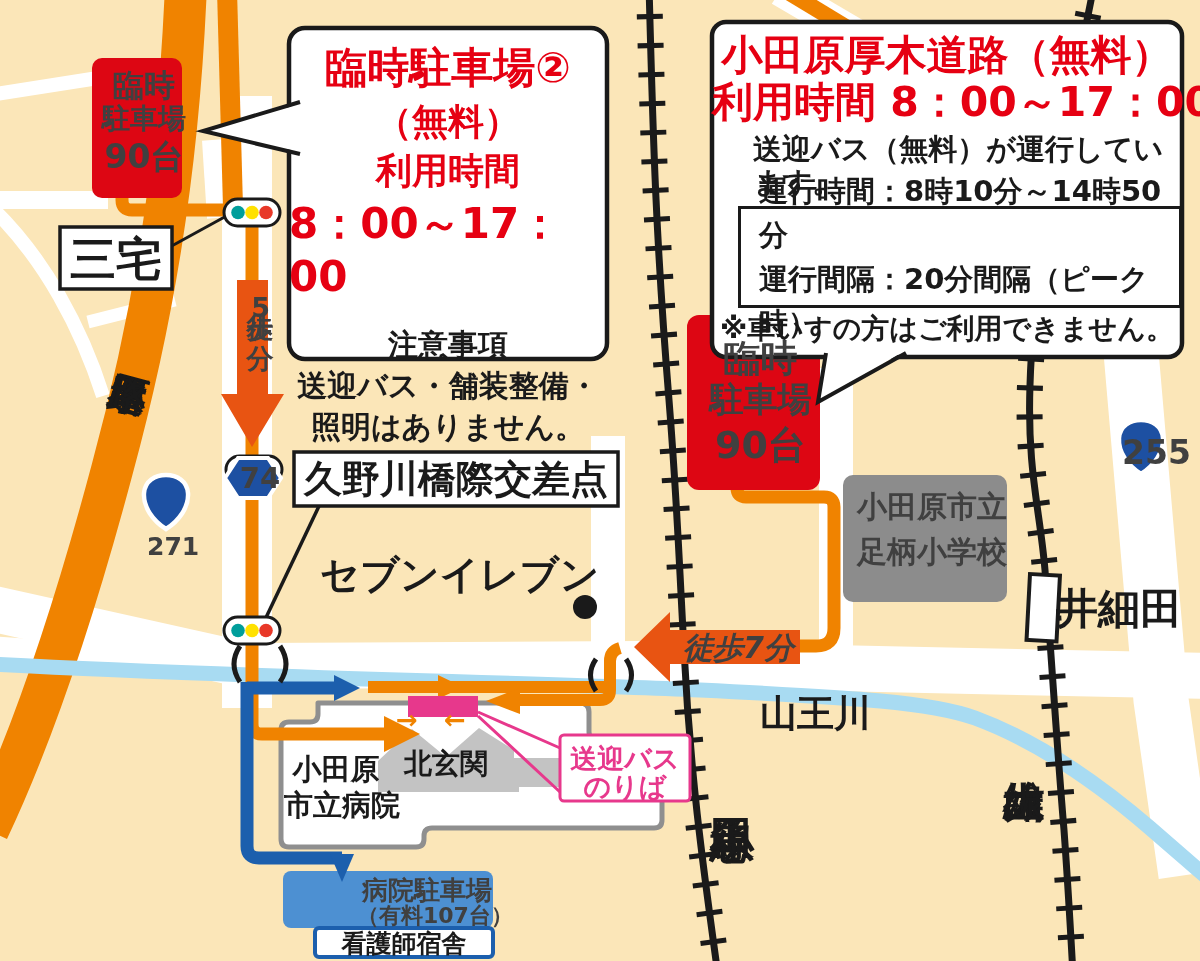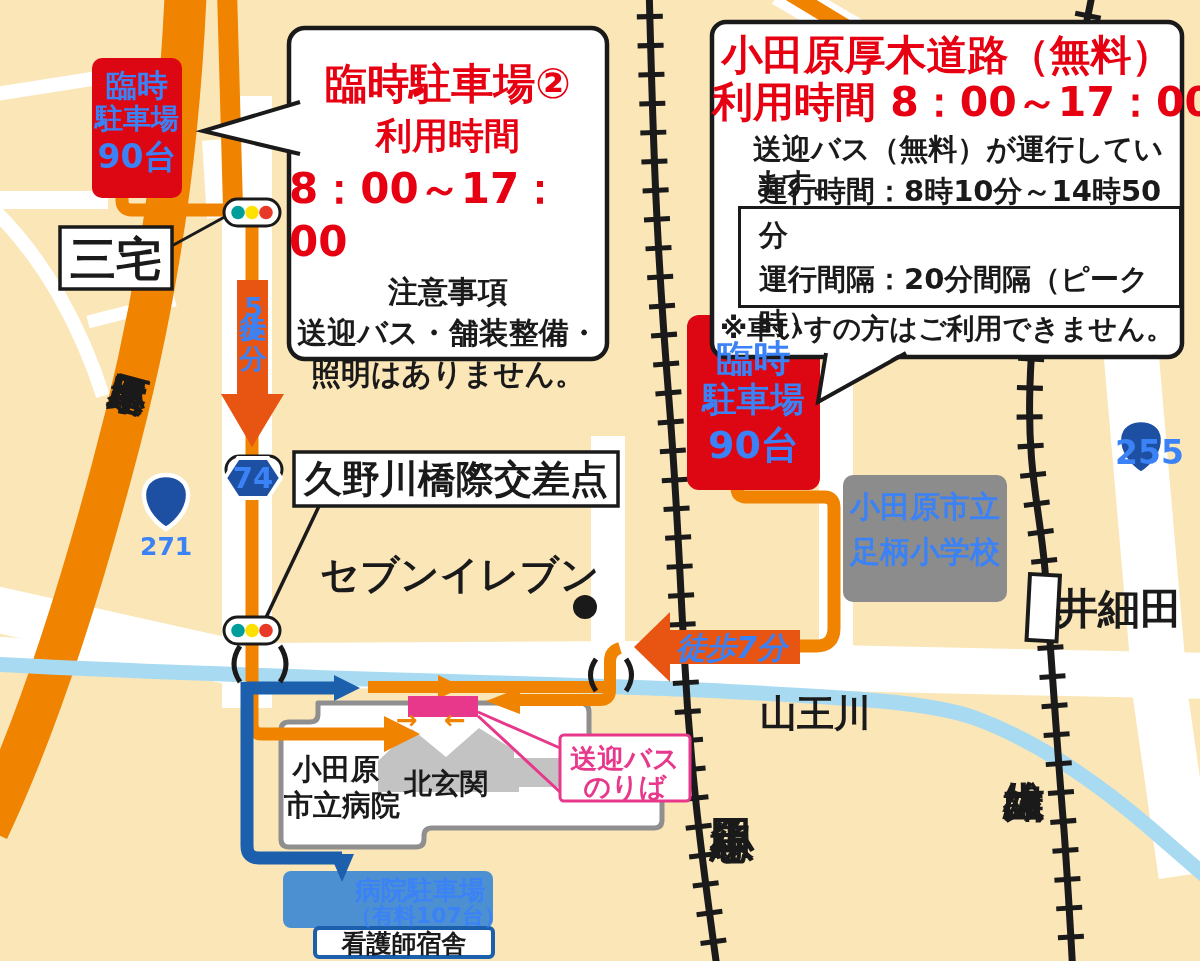--- a/index.html
+++ b/index.html
@@ -3,21 +3,21 @@
 <meta charset="utf-8">
 <style>
   html,body{margin:0;padding:0;background:#fff;}
   #stage{position:relative;width:1200px;height:961px;overflow:hidden;
          font-family:"DejaVu Sans","Liberation Sans",sans-serif;font-weight:bold;}
   #stage svg{position:absolute;left:0;top:0;}
   .lbl{position:absolute;white-space:nowrap;line-height:1.15;}
   .ctr{text-align:center;}
   .red{color:#e60012;}
   .blk{color:#1a1a1a;}
-  .wht{color:#3b82f6;}
+  .wht{color:#404040;padding-left:7px;}
   .pnk{color:#e7388c;}
   .v{writing-mode:vertical-rl;text-orientation:upright;}
   .callout-col{position:absolute;display:flex;flex-direction:column;align-items:center;}
   .schedule-box{position:absolute;border:3px solid #1a1a1a;background:#fff;
                 display:flex;flex-direction:column;justify-content:center;padding-left:18px;}
 </style>
 </head>
 <body>
 
 <div id="stage">
@@ -157,24 +157,25 @@
 
   <g fill="none" stroke="#1A1A1A" stroke-width="5">
     <path d="M240,646 Q228,664 240,682"></path>
     <path d="M280,646 Q292,664 280,682"></path>
     <path d="M596,659 Q585,675 596,691"></path>
     <path d="M626,659 Q637,675 626,691"></path>
   </g>
 </svg>
 
 <div class="callout-col" style="left:289px;top:28px;width:318px;">
-  <div class="red" style="font-size:42px;margin-top:28px;">臨時駐車場②</div>
+  <div class="red" style="font-size:42px;margin-top:12px;">臨時駐車場②</div>
+  <div class="red" style="font-size:36px;margin-top:2px;">（無料）</div>
   <div class="red" style="font-size:36px;">利用時間</div>
   <div class="red" style="font-size:42px;">8：00～17：00</div>
-  <div class="blk" style="font-size:30px;margin-top:6px;">注意事項</div>
+  <div class="blk" style="font-size:30px;margin-top:24px;">注意事項</div>
   <div class="blk" style="font-size:30px;">送迎バス・舗装整備・</div>
   <div class="blk" style="font-size:30px;">照明はありません。</div>
 </div>
 
 <div class="lbl red ctr" style="left:712px;top:32px;width:470px;font-size:41px;">小田原厚木道路（無料）</div>
 <div class="lbl red ctr" style="left:712px;top:79px;width:470px;font-size:41px;">利用時間  8：00～17：00</div>
 <div class="lbl blk" style="left:753px;top:133px;font-size:29px;">送迎バス（無料）が運行してい</div>
 <div class="lbl blk" style="left:753px;top:166px;font-size:29px;">ます。</div>
 <div class="schedule-box" style="left:738px;top:206px;width:420px;height:96px;">
   <div class="blk" style="font-size:29px;line-height:44px;">運行時間：8時10分～14時50分</div>
@@ -190,21 +191,21 @@
 <div class="lbl wht ctr" style="left:687px;top:380px;width:133px;font-size:34px;">駐車場</div>
 <div class="lbl wht ctr" style="left:687px;top:424px;width:133px;font-size:38px;">90台</div>
 
 <div class="lbl blk ctr" style="left:60px;top:230px;width:112px;font-size:46px;line-height:58px;">三宅</div>
 <div class="lbl blk ctr" style="left:294px;top:458px;width:324px;font-size:38px;">久野川橋際交差点</div>
 <div class="lbl wht ctr" style="left:843px;top:490px;width:164px;font-size:30px;">小田原市立</div>
 <div class="lbl blk" style="left:320px;top:553px;font-size:39px;">セブンイレブン</div>
 <div class="lbl wht ctr" style="left:843px;top:535px;width:164px;font-size:30px;">足柄小学校</div>
 <div class="lbl blk ctr" style="left:284px;top:753px;width:104px;font-size:29px;">小田原</div>
 <div class="lbl blk ctr" style="left:284px;top:789px;width:104px;font-size:29px;text-align:center;">市立病院</div>
-<div class="lbl blk ctr" style="left:400px;top:748px;width:92px;font-size:28px;margin-top:20px;">北玄関</div>
+<div class="lbl blk ctr" style="left:400px;top:748px;width:92px;font-size:28px;">北玄関</div>
 <div class="lbl pnk ctr" style="left:560px;top:743px;width:130px;font-size:27px;">送迎バス</div>
 <div class="lbl pnk ctr" style="left:560px;top:771px;width:130px;font-size:27px;">のりば</div>
 <div class="lbl wht ctr" style="left:350px;top:876px;width:140px;font-size:26px;">病院駐車場</div>
 <div class="lbl wht ctr" style="left:350px;top:903px;width:140px;font-size:22px;">（有料107台）</div>
 <div class="lbl blk" style="left:1056px;top:585px;font-size:42px;">井細田</div>
 <div class="lbl blk ctr" style="left:315px;top:930px;width:178px;font-size:25px;">看護師宿舎</div>
 
 <div class="lbl blk" style="left:760px;top:693px;font-size:37px;">山王川</div>
 <div class="lbl blk v" style="left:707px;top:784px;font-size:44px;">小田急線</div>
 <div class="lbl blk v" style="left:1000px;top:748px;font-size:41px;">大雄山線</div>

